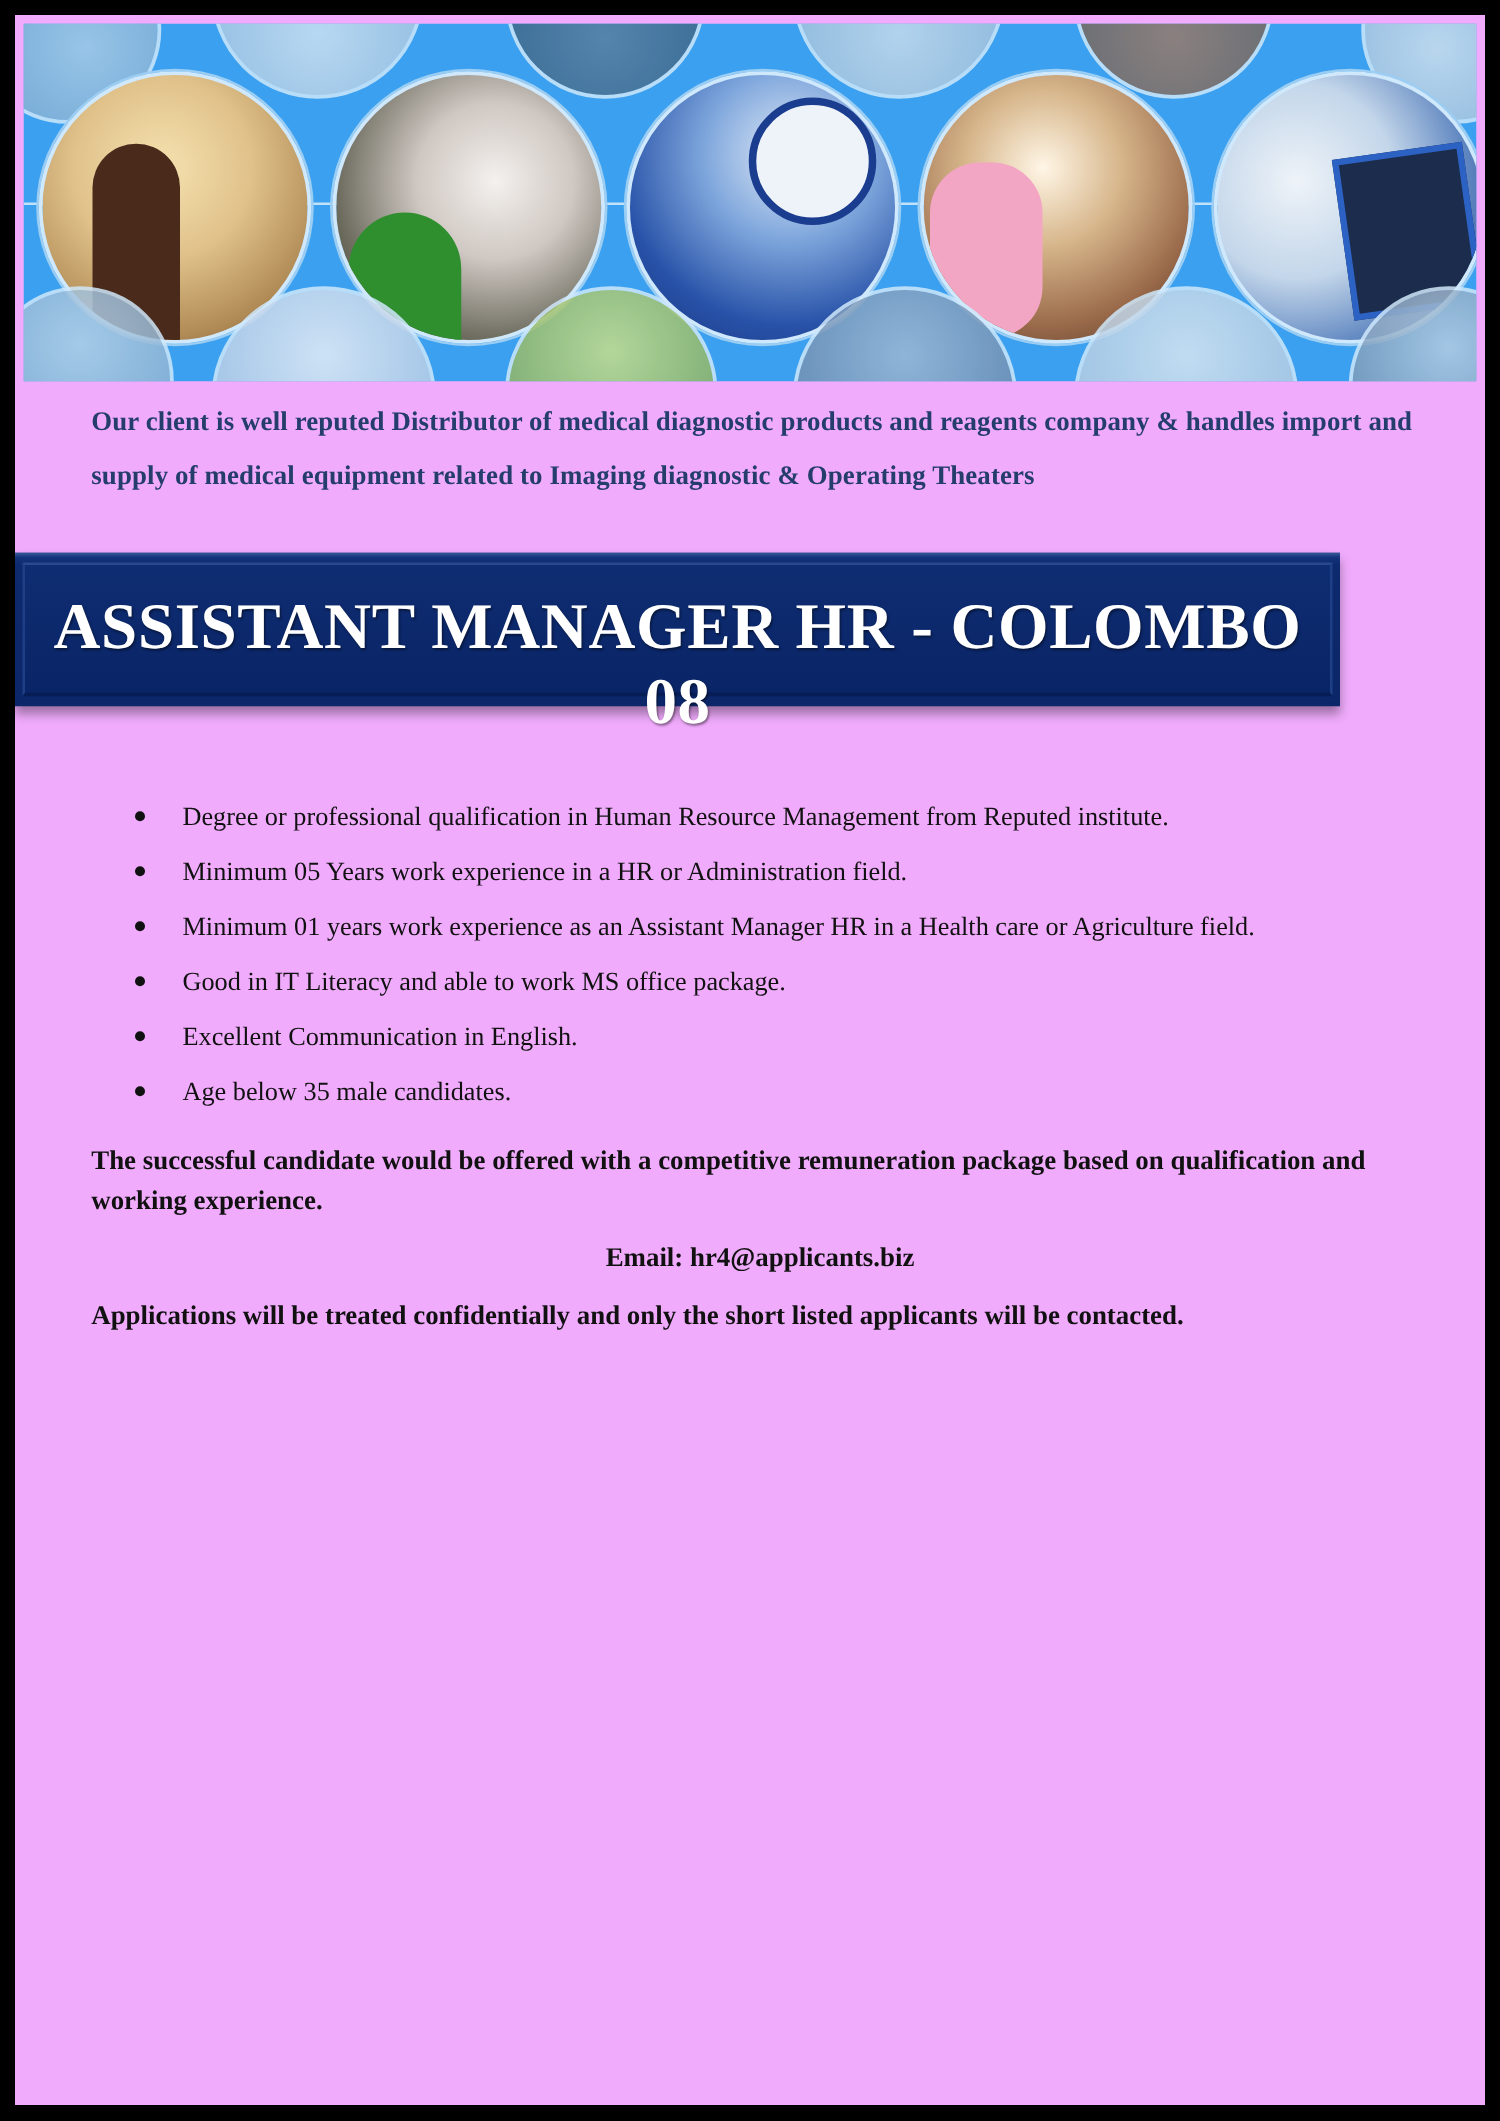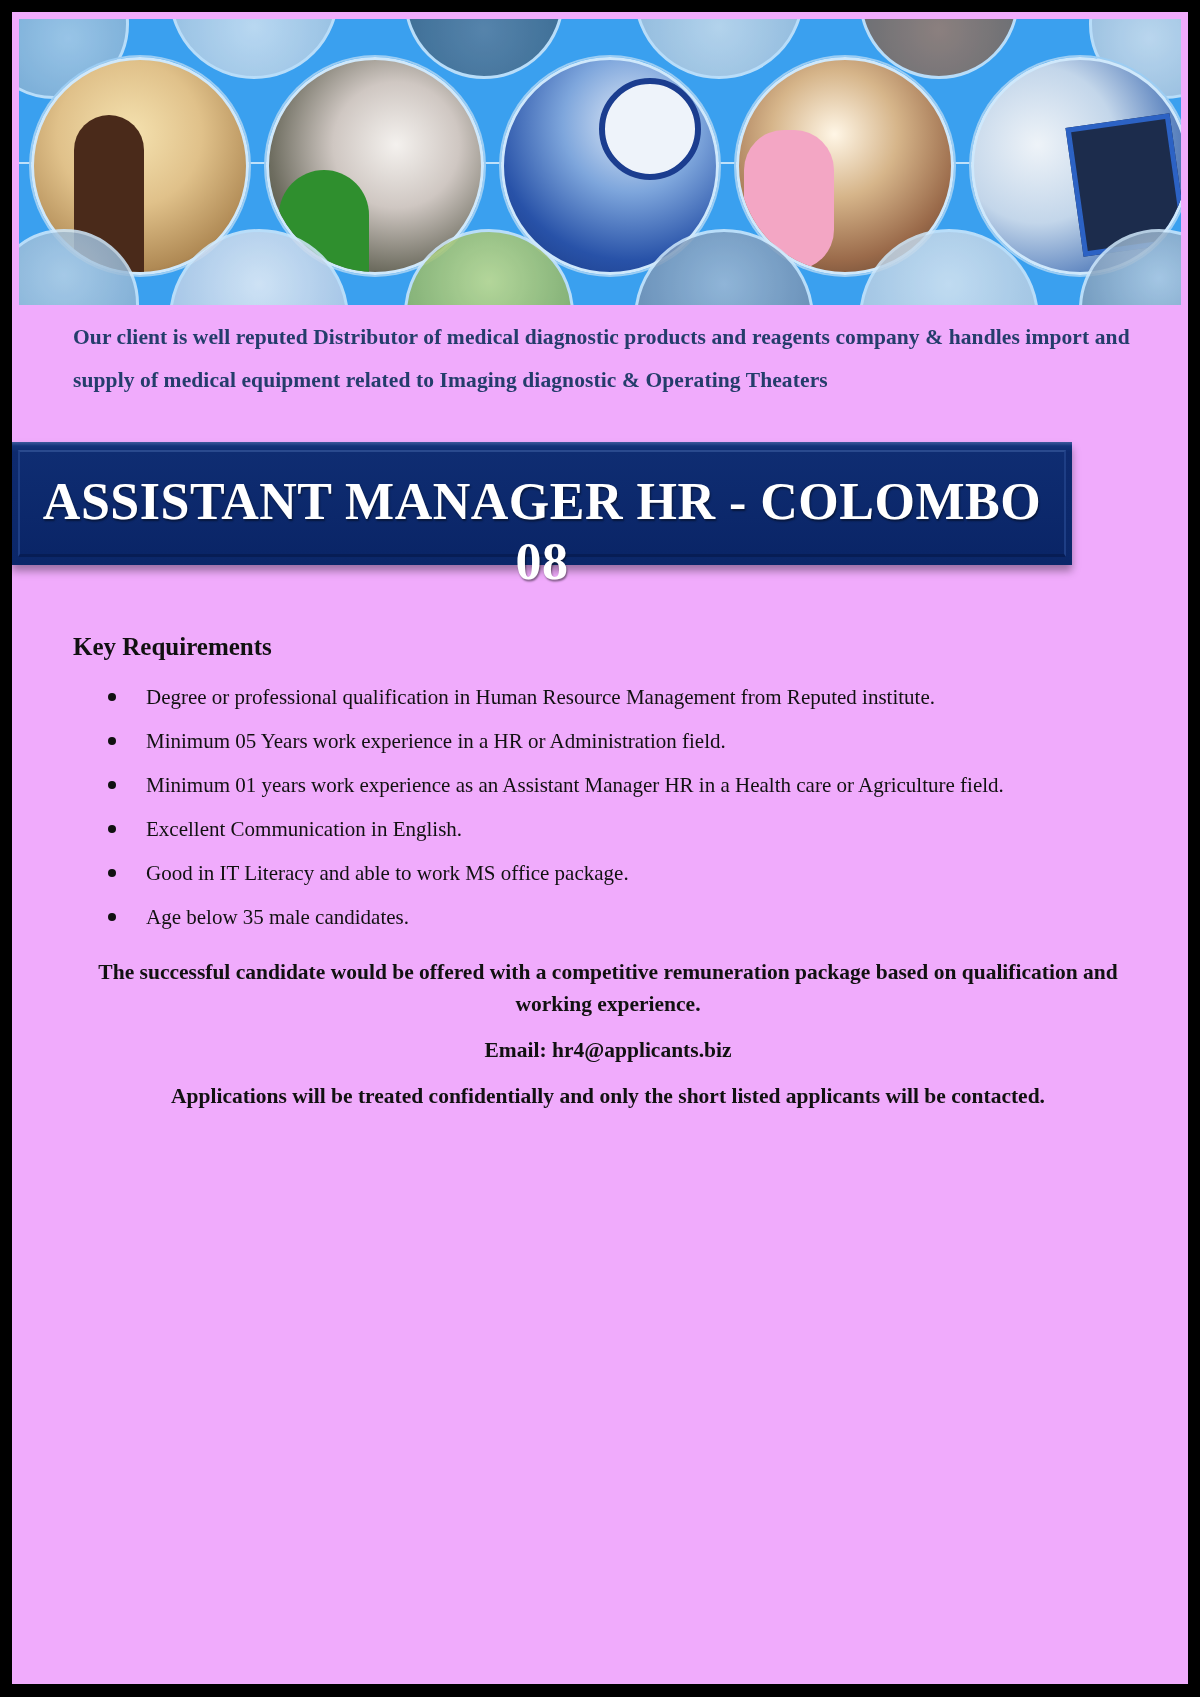--- a/index.html
+++ b/index.html
@@ -61,21 +61,21 @@
   .req-list { list-style: none; margin: 0; padding: 0; }
   .req-item {
     position: relative; padding-left: 73px; font-size: 21px; line-height: 42px;
     margin-bottom: 2px;
   }
   .req-bullet {
     position: absolute; left: 35px; top: 17px; width: 8px; height: 8px;
     border-radius: 50%; background: #111;
   }
   .para {
-    font-weight: bold; font-size: 21.5px; line-height: 32px; margin: 14px 0 0 0; text-align: center;
+    font-weight: bold; font-size: 21.5px; line-height: 32px; margin: 14px 0 0 0;
   }
   .email-line {
     font-weight: bold; font-size: 21.5px; line-height: 32px; text-align: center;
     margin: 14px 0 0 0;
   }
 </style>
 </head>
 <body>
 
 <div class="page">
@@ -116,41 +116,40 @@
   </div>
 
   <div class="intro">Our client is well reputed Distributor of medical diagnostic products and reagents company &amp; handles import and supply of medical equipment related to Imaging diagnostic &amp; Operating Theaters</div>
 
   <div class="banner">
     <div class="banner-inner"></div>
     <div class="banner-title">ASSISTANT MANAGER HR - COLOMBO 08</div>
   </div>
 
   <div class="content">
-    <div class="section-heading">Key Requirements</div>
     <ul class="req-list">
       <li class="req-item">
         <span class="req-bullet"></span>
         <span>Degree or professional qualification in Human Resource Management from Reputed institute.</span>
       </li>
       <li class="req-item">
         <span class="req-bullet"></span>
         <span>Minimum 05 Years work experience in a HR or Administration field.</span>
       </li>
       <li class="req-item">
         <span class="req-bullet"></span>
         <span>Minimum 01 years work experience as an Assistant Manager HR in a Health care or Agriculture field.</span>
       </li>
       <li class="req-item">
         <span class="req-bullet"></span>
-        <span>Excellent Communication in English.</span>
+        <span>Good in IT Literacy and able to work MS office package.</span>
       </li>
       <li class="req-item">
         <span class="req-bullet"></span>
-        <span>Good in IT Literacy and able to work MS office package.</span>
+        <span>Excellent Communication in English.</span>
       </li>
       <li class="req-item">
         <span class="req-bullet"></span>
         <span>Age below 35 male candidates.</span>
       </li>
     </ul>
 
     <p class="para" style="margin-top:18px;">The successful candidate would be offered with a competitive remuneration package based on qualification and working experience.</p>
     <p class="email-line">Email: hr4@applicants.biz</p>
     <p class="para">Applications will be treated confidentially and only the short listed applicants will be contacted.</p>

